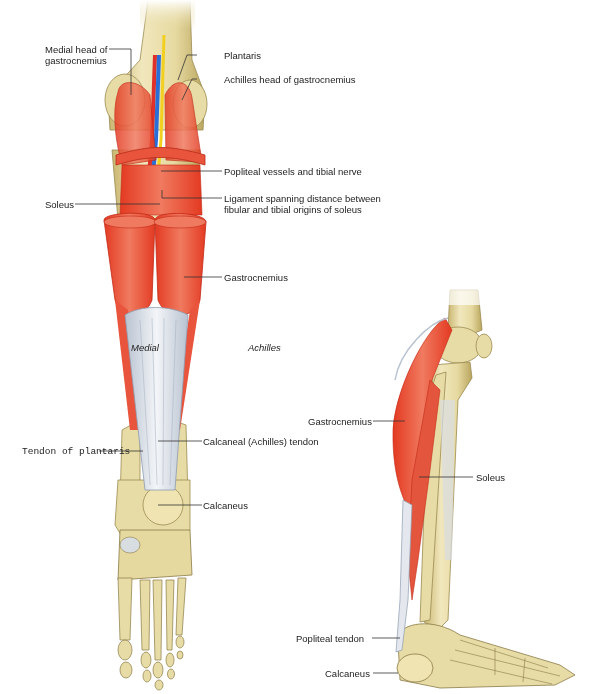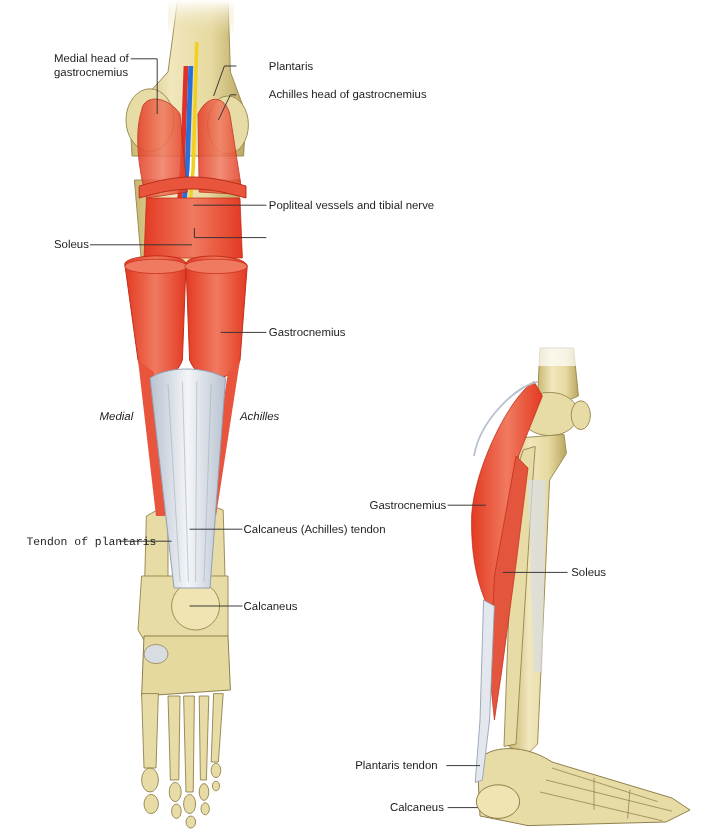--- a/index.html
+++ b/index.html
@@ -1,21 +1,21 @@
 <!DOCTYPE html>
 <html><head>
 <meta charset="utf-8">
 <style>
   html, body { margin:0; padding:0; background:#ffffff; }
   body { width:600px; height:694px; position:relative; overflow:hidden;
          font-family:"Liberation Sans", sans-serif; }
   #stage { position:absolute; left:0; top:0; width:600px; height:694px; }
   svg { position:absolute; left:0; top:0; }
   .label { position:absolute; font-size:9.5px; color:#222; line-height:11px; white-space:nowrap; }
-  .label.italic { font-style:italic; }
+  .label.italic { font-style:italic;margin-left:48px; }
   .label.wrap { white-space:normal; }
 </style>
 </head>
 <body>
 
 <div id="stage">
 
 <svg width="600" height="694" viewBox="0 0 600 694">
   <defs>
     <linearGradient id="boneG" x1="0" x2="1" y1="0" y2="0">
@@ -152,25 +152,26 @@
     <line x1="372" y1="638" x2="400" y2="638"></line>
     <line x1="373" y1="673" x2="398" y2="673"></line>
   </g>
 </svg>
 
 <div class="label wrap" style="left:45px; top:44px; width:70px; text-align:left;">Medial head of<br>gastrocnemius</div>
 <div class="label" style="left:224px; top:50px;">Plantaris</div>
 <div class="label" style="left:224px; top:74px;">Achilles head of gastrocnemius</div>
 <div class="label" style="left:224px; top:166px;">Popliteal vessels and tibial nerve</div>
 <div class="label" style="left:45px; top:199px;">Soleus</div>
+<div class="label" style="left:224px; top:193px; white-space:pre;">Ligament spanning distance between<br>fibular and tibial origins of soleus</div>
 <div class="label" style="left:224px; top:272px;">Gastrocnemius</div>
 <div class="label italic" style="left:83px; top:342px;">Medial</div>
 <div class="label italic" style="left:200px; top:342px;">Achilles</div>
 <div class="label" style="left:22px; top:446px;font-family:Liberation Mono, monospace;">Tendon of plantaris</div>
-<div class="label" style="left:203px; top:436px;">Calcaneus (Achilles) tendon</div>
+<div class="label" style="left:203px; top:436px;">Calcaneal (Achilles) tendon</div>
 <div class="label" style="left:203px; top:500px;">Calcaneus</div>
 
 <div class="label" style="left:308px; top:416px;">Gastrocnemius</div>
 <div class="label" style="left:476px; top:472px;">Soleus</div>
-<div class="label" style="left:296px; top:633px;">Plantaris tendon</div>
+<div class="label" style="left:296px; top:633px;">Popliteal tendon</div>
 <div class="label" style="left:325px; top:668px;">Calcaneus</div>
 
 </div>
 
 </body></html>

